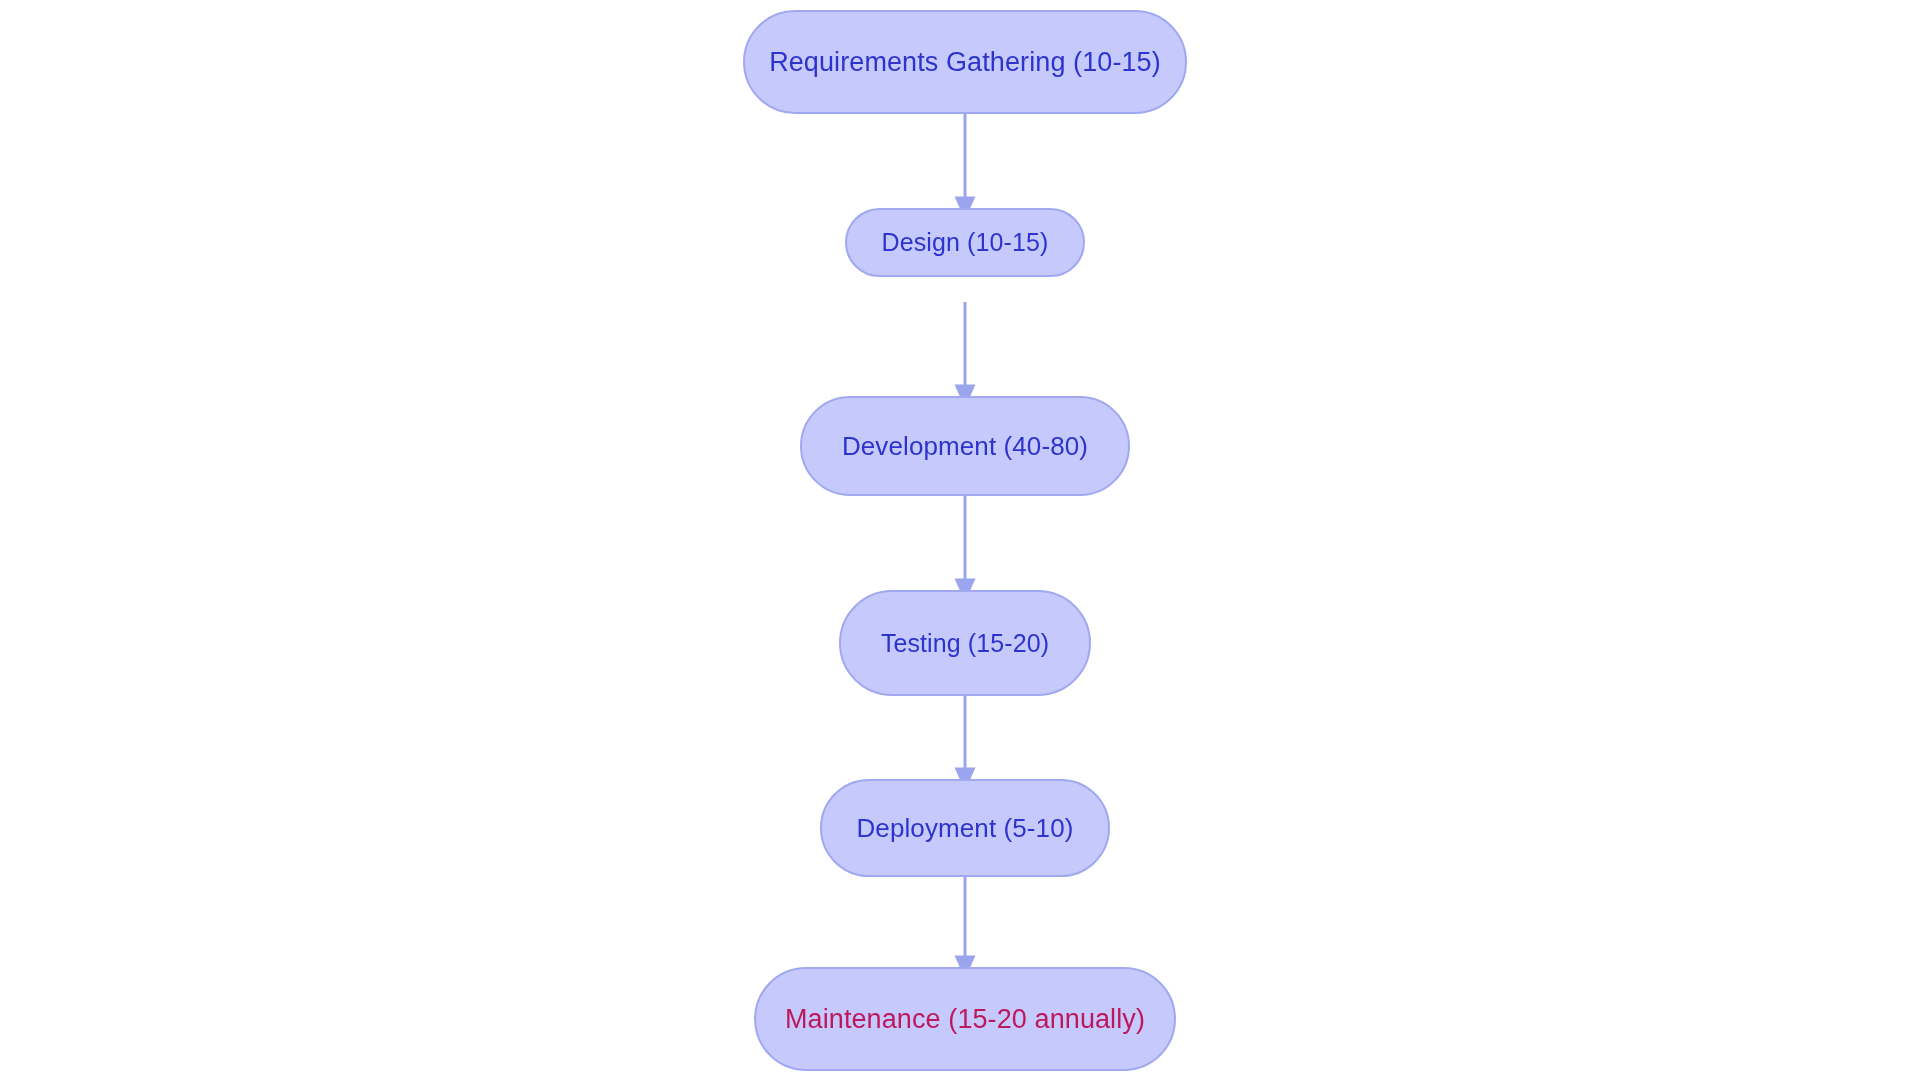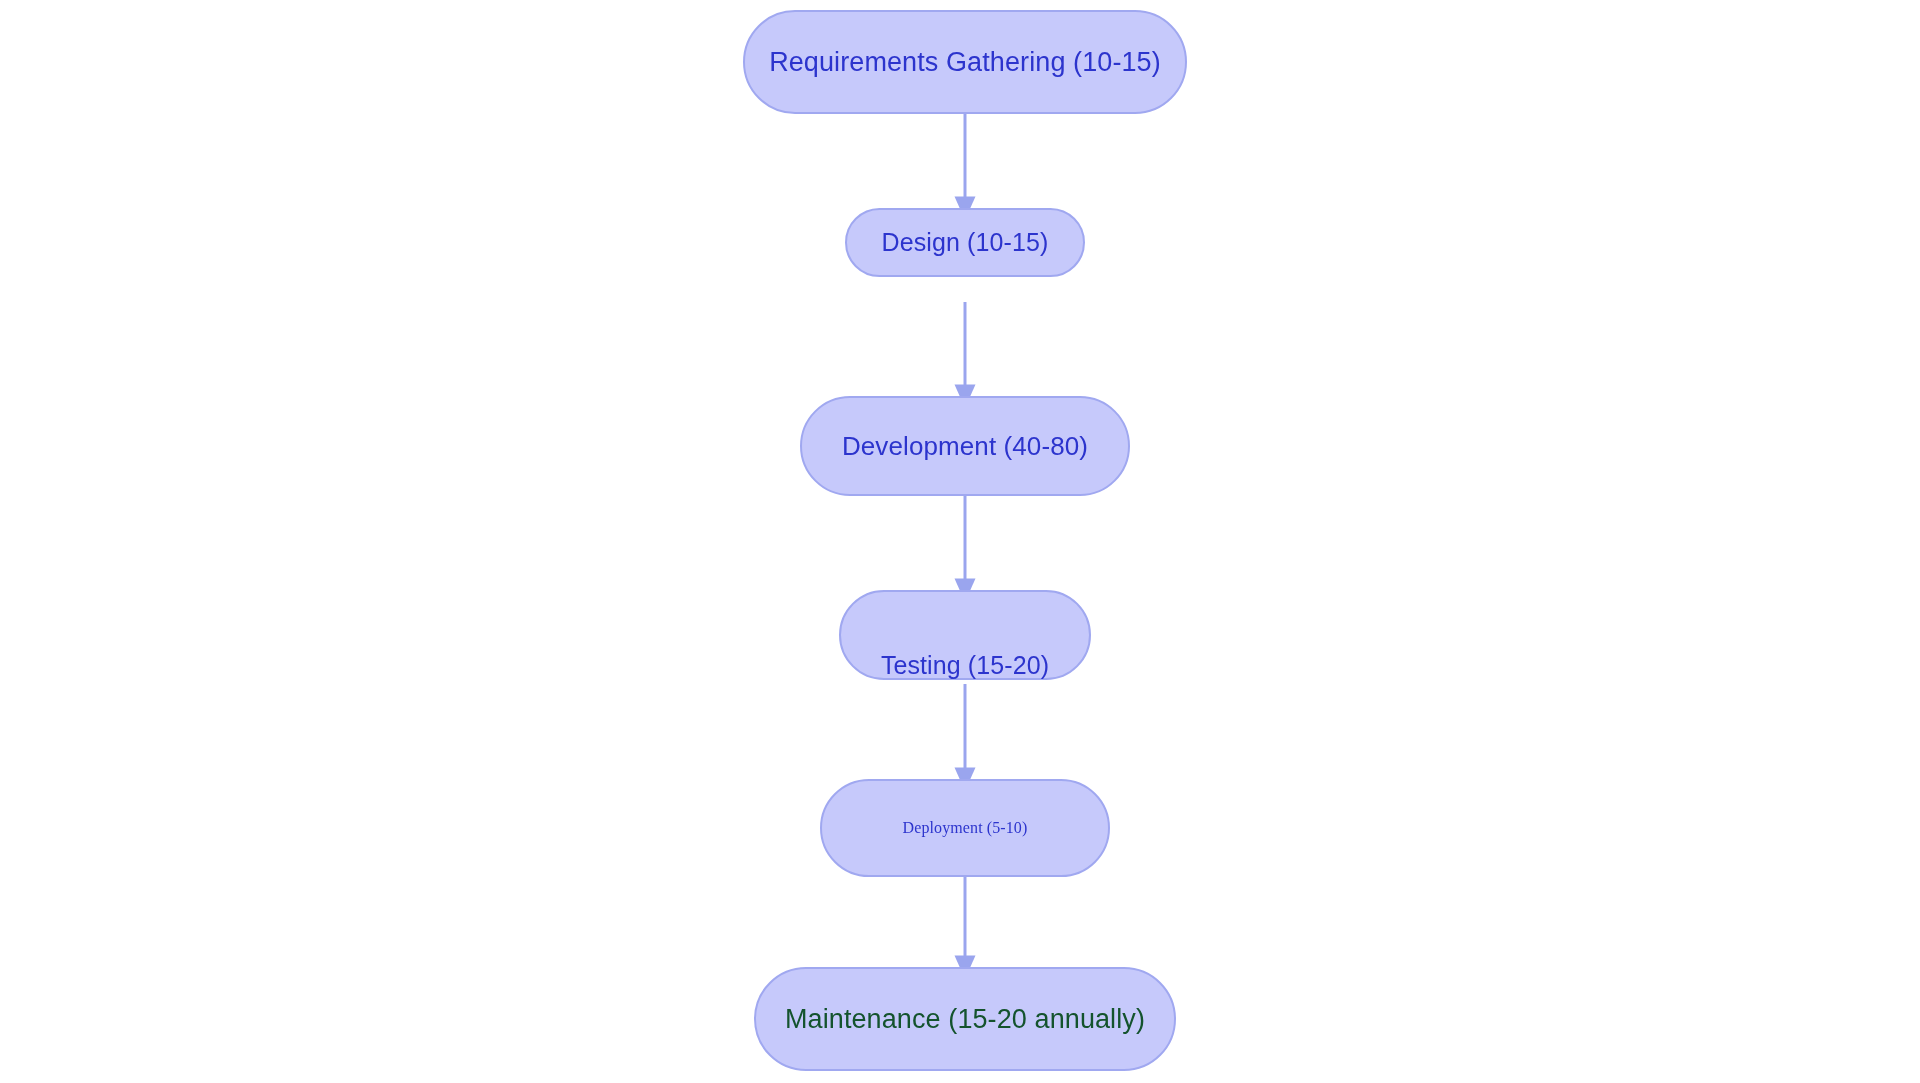--- a/index.html
+++ b/index.html
@@ -85,24 +85,24 @@
   <div id="node-column">
       <div class="flow-node" style="left: 743px; top: 10px; width: 444px; height: 104px; background: rgb(198, 201, 251); border-color: rgb(160, 168, 240);">
         <span class="node-label" style="font-size: 27px; color: rgb(44, 52, 205);">Requirements Gathering (10-15)</span>
       </div>
       <div class="flow-node" style="left: 845px; top: 208px; width: 240px; height: 69px; background: rgb(198, 201, 251); border-color: rgb(160, 168, 240);">
         <span class="node-label" style="font-size: 25px; color: rgb(44, 52, 205);">Design (10-15)</span>
       </div>
       <div class="flow-node" style="left: 800px; top: 396px; width: 330px; height: 100px; background: rgb(198, 201, 251); border-color: rgb(160, 168, 240);">
         <span class="node-label" style="font-size: 26px; color: rgb(44, 52, 205);">Development (40-80)</span>
       </div>
-      <div class="flow-node" style="left: 839px; top: 590px; width: 252px; height: 90px; background: rgb(198, 201, 251); border-color: rgb(160, 168, 240); align-items: flex-end;">
+      <div class="flow-node" style="left: 839px; top: 590px; width: 252px; height: 106px; background: rgb(198, 201, 251); border-color: rgb(160, 168, 240);">
         <span class="node-label" style="font-size: 25px; color: rgb(44, 52, 205);">Testing (15-20)</span>
       </div>
       <div class="flow-node" style="left: 820px; top: 779px; width: 290px; height: 98px; background: rgb(198, 201, 251); border-color: rgb(160, 168, 240);">
-        <span class="node-label" style="font-size: 16px; color: rgb(44, 52, 205); font-family: Liberation Serif, serif;">Deployment (5-10)</span>
+        <span class="node-label" style="font-size: 26px; color: rgb(44, 52, 205);">Deployment (5-10)</span>
       </div>
       <div class="flow-node" style="left: 754px; top: 967px; width: 422px; height: 104px; background: rgb(198, 201, 251); border-color: rgb(160, 168, 240);">
-        <span class="node-label" style="font-size: 27px; color: #14532d;">Maintenance (15-20 annually)</span>
+        <span class="node-label" style="font-size: 27px; color: #be185d;">Maintenance (15-20 annually)</span>
       </div>
     </div>
 
 </div>
 
 </body></html>

